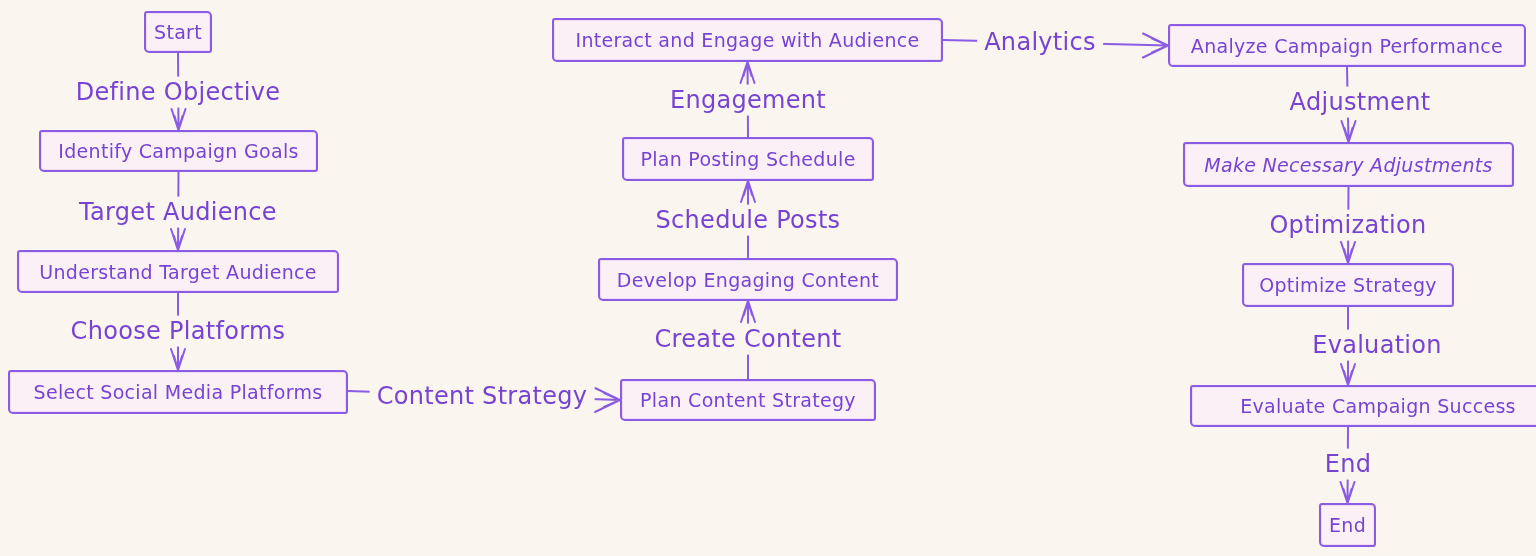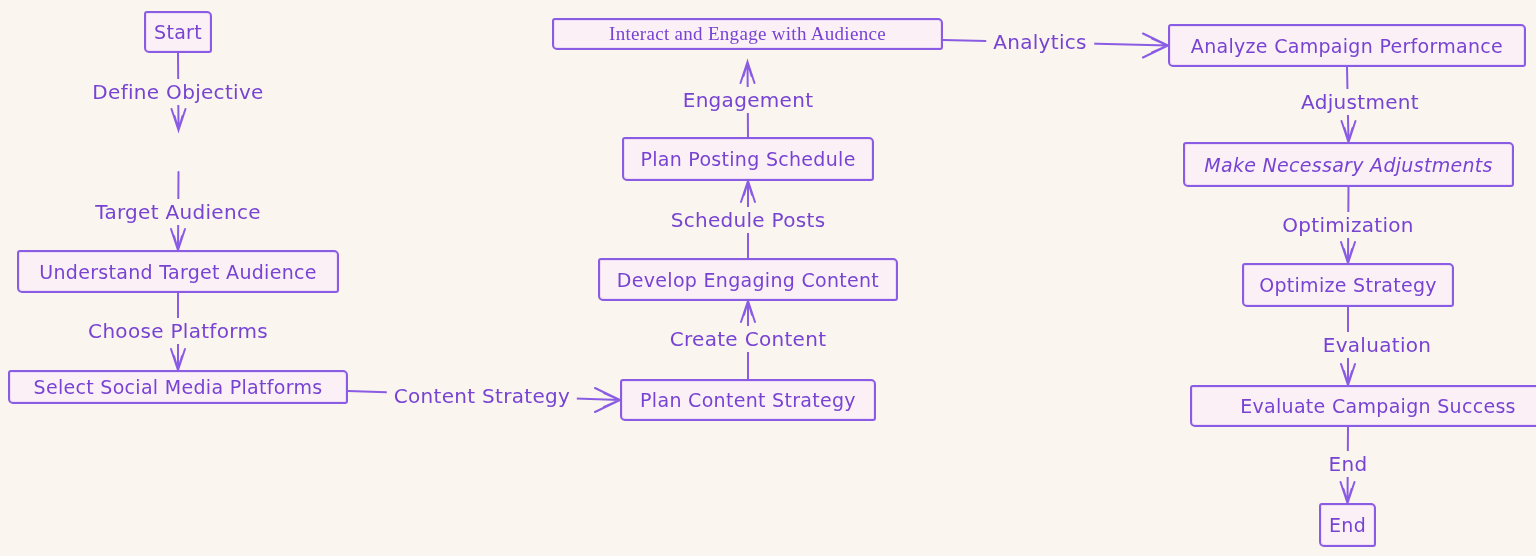--- a/index.html
+++ b/index.html
@@ -19,21 +19,21 @@
     position:absolute;box-sizing:border-box;
     border:2px solid var(--line);background:var(--fill);color:var(--text);
     display:flex;align-items:center;justify-content:center;
     font-size:19px;letter-spacing:.3px;white-space:nowrap;
     border-radius:3px 5px 3px 5px;
     box-shadow:inset 0 0 0 1px rgba(138,92,228,.12);
   }
   .edge-label{
     position:absolute;transform:translate(-50%,-50%);
     color:var(--text);background:var(--bg);
-    font-size:20px;letter-spacing:.3px;white-space:nowrap;
+    font-size:24px;letter-spacing:.3px;white-space:nowrap;
     padding:1px 7px;line-height:1.2;
   }
 </style>
 </head>
 <body>
 
 <div id="canvas">
   <svg id="edge-layer" viewBox="0 0 1536 556" xmlns="http://www.w3.org/2000/svg">
       <path d="M 178 53 L 178.5 130 M 171.5 109 L 178.5 130 L 185.5 109 M 174.5 116 L 178.5 130 L 182.5 116"></path>
       <path d="M 178.5 172 L 178 250 M 171 229 L 178 250 L 185 229 M 174 236 L 178 250 L 182 236"></path>
@@ -42,26 +42,27 @@
       <path d="M 748 379 L 748 301 M 741 322 L 748 301 L 755 322 M 744 315 L 748 301 L 752 315"></path>
       <path d="M 748 258 L 748 181 M 741 202 L 748 181 L 755 202 M 744 195 L 748 181 L 752 195"></path>
       <path d="M 748 137 L 747.5 62 M 740.5 83 L 747.5 62 L 754.5 83 M 743.5 76 L 747.5 62 L 751.5 76"></path>
       <path d="M 943 40 L 1168 45.5 M 1143 33.5 L 1168 45.5 L 1143 57.5 M 1152 38.5 L 1168 45.5 L 1152 52.5"></path>
       <path d="M 1347 67 L 1348.5 142 M 1341.5 121 L 1348.5 142 L 1355.5 121 M 1344.5 128 L 1348.5 142 L 1352.5 128"></path>
       <path d="M 1348.5 187 L 1348 263 M 1341 242 L 1348 263 L 1355 242 M 1344 249 L 1348 263 L 1352 249"></path>
       <path d="M 1348 307 L 1348 385 M 1341 364 L 1348 385 L 1355 364 M 1344 371 L 1348 385 L 1352 371"></path>
       <path d="M 1348 427 L 1347.5 503 M 1340.5 482 L 1347.5 503 L 1354.5 482 M 1343.5 489 L 1347.5 503 L 1351.5 489"></path>
     </svg>
 <div class="node" style="left: 144px; top: 11px; width: 68px; height: 42px;">Start</div>
+    <div class="node" style="left: 39px; top: 130px; width: 279px; height: 42px;">Identify Campaign Goals</div>
     <div class="node" style="left: 17px; top: 250px; width: 322px; height: 43px;">Understand Target Audience</div>
-    <div class="node" style="left: 8px; top: 370px; width: 340px; height: 34px;">Select Social Media Platforms</div>
+    <div class="node" style="left: 8px; top: 370px; width: 340px; height: 44px;">Select Social Media Platforms</div>
     <div class="node" style="left: 620px; top: 379px; width: 256px; height: 42px;">Plan Content Strategy</div>
     <div class="node" style="left: 598px; top: 258px; width: 300px; height: 43px;">Develop Engaging Content</div>
     <div class="node" style="left: 622px; top: 137px; width: 252px; height: 44px;">Plan Posting Schedule</div>
-    <div class="node" style="left: 552px; top: 18px; width: 391px; height: 32px; font-family: Liberation Serif, serif;">Interact and Engage with Audience</div>
+    <div class="node" style="left: 552px; top: 18px; width: 391px; height: 44px;">Interact and Engage with Audience</div>
     <div class="node" style="left: 1168px; top: 24px; width: 358px; height: 43px;">Analyze Campaign Performance</div>
     <div class="node" style="left: 1183px; top: 142px; width: 331px; height: 45px; font-style: italic;">Make Necessary Adjustments</div>
     <div class="node" style="left: 1242px; top: 263px; width: 212px; height: 44px;">Optimize Strategy</div>
     <div class="node" style="left: 1190px; top: 385px; width: 376px; height: 42px;">Evaluate Campaign Success</div>
     <div class="node" style="left: 1319px; top: 503px; width: 57px; height: 44px;">End</div>
     <div class="edge-label" style="left: 178px; top: 92px;">Define Objective</div>
     <div class="edge-label" style="left: 178px; top: 212px;">Target Audience</div>
     <div class="edge-label" style="left: 178px; top: 331px;">Choose Platforms</div>
     <div class="edge-label" style="left: 482px; top: 396px;">Content Strategy</div>
     <div class="edge-label" style="left: 748px; top: 339px;">Create Content</div>

